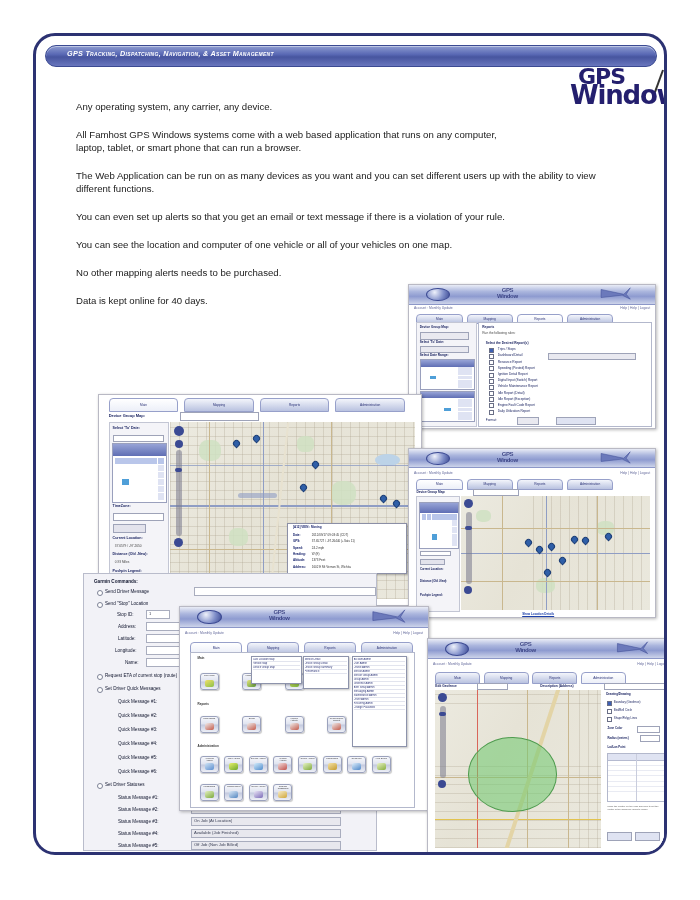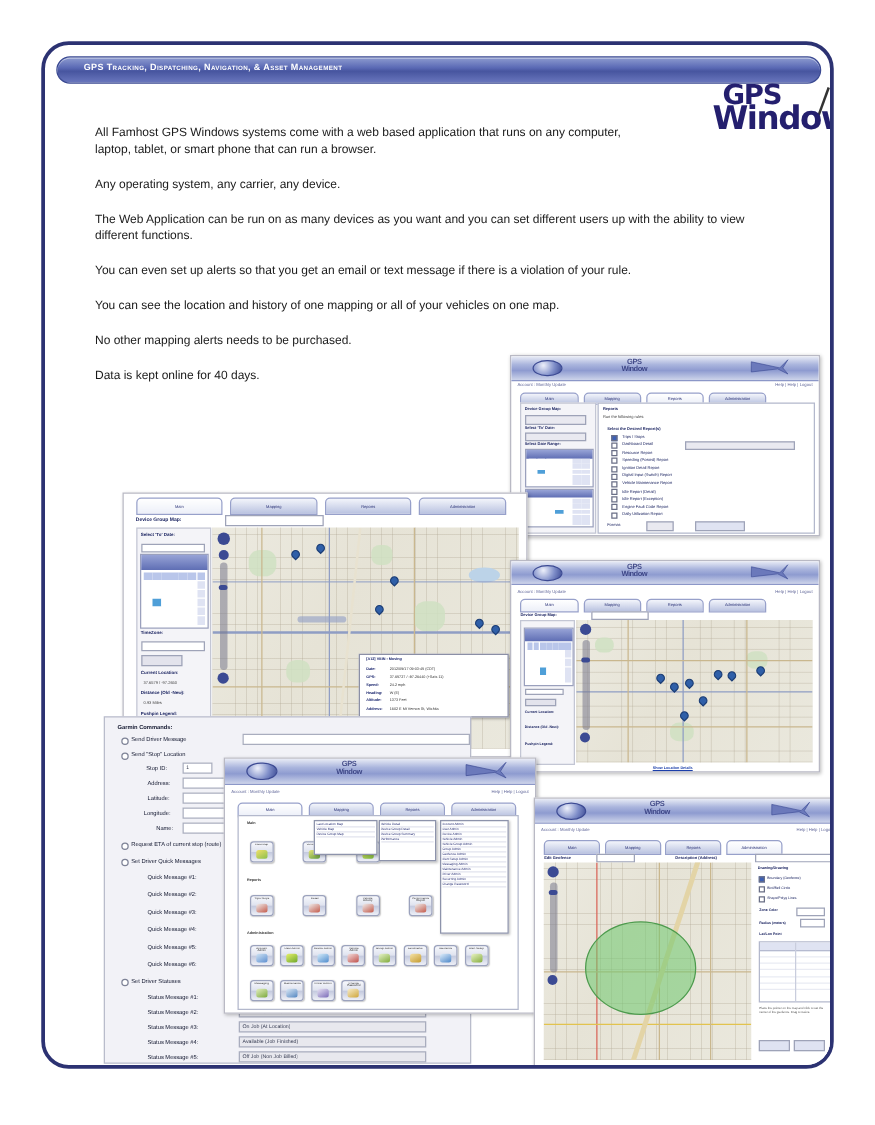--- a/index.html
+++ b/index.html
@@ -4,21 +4,21 @@
 <style>
   html,body{margin:0;padding:0;background:#ffffff;}
   body{width:700px;height:900px;overflow:hidden;
        font-family:"Liberation Sans","DejaVu Sans",sans-serif;}
 
   .page{position:absolute;left:33px;top:33px;width:634px;height:822px;
         border:3px solid #2c3272;border-radius:22px;background:#ffffff;
         box-sizing:border-box;overflow:hidden;}
 
   
-  .hdr-wrap{position:absolute;left:9px;top:9px;width:612px;height:22px;}
+  .hdr-wrap{position:absolute;left:9px;top:9px;width:612px;height:22px;font-style:italic;}
   .hdr-bar{position:absolute;left:0;top:0;width:612px;height:22px;
            border-radius:11px 11px 11px 11px;
            background:linear-gradient(180deg,#8e9cd0 0%,#5968b4 42%,#47559f 55%,#6976bd 100%);
            border:1px solid #3b4a92;box-sizing:border-box;
            box-shadow:inset 0 1px 0 rgba(255,255,255,.45);}
   .hdr-text{position:absolute;left:22px;top:4px;color:#ffffff;
             font-size:7.2px;font-weight:bold;font-variant:small-caps;
             letter-spacing:.3px;white-space:nowrap;}
 
   
@@ -145,25 +145,25 @@
   </div>
 
   <div class="logo">
     <div class="pin-stem"></div>
 
     <div class="logo-gps">GPS</div>
     <div class="logo-window">Window</div>
   </div>
 
   <div class="copy">
+    <p class="para">Any operating system, any carrier, any device.</p>
     <p class="para" style="width:430px">All Famhost GPS Windows systems come with a web based application that runs on any computer, laptop, tablet, or smart phone that can run a browser.</p>
-    <p class="para">Any operating system, any carrier, any device.</p>
     <p class="para" style="width:555px">The Web Application can be run on as many devices as you want and you can set different users up with the ability to view different functions.</p>
     <p class="para">You can even set up alerts so that you get an email or text message if there is a violation of your rule.</p>
-    <p class="para">You can see the location and history of one mapping or all of your vehicles on one map.</p>
+    <p class="para">You can see the location and computer of one vehicle or all of your vehicles on one map.</p>
     <p class="para">No other mapping alerts needs to be purchased.</p>
     <p class="para">Data is kept online for 40 days.</p>
   </div>
 
   <div class="shot" style="left:372px;top:248px;width:246px;height:143px;">
     <div class="sbanner">
       <div class="sb-orb"></div>
       <div class="sb-logo" style="width:50px;margin-left:-25px;">
         <span>GPS</span><br>
         <span>Window</span>

